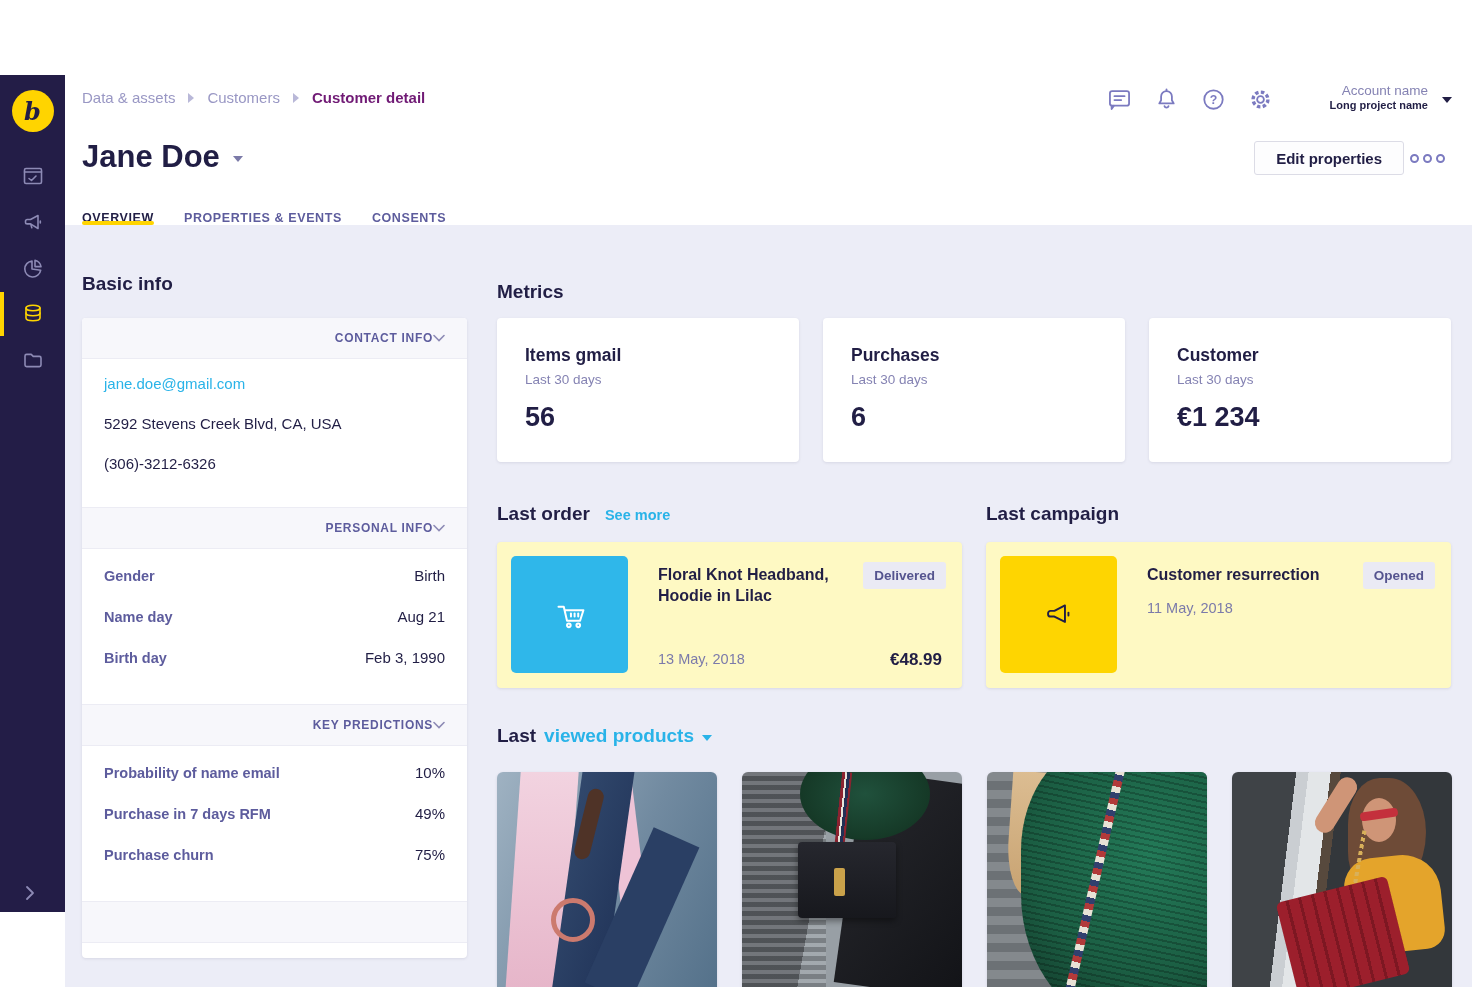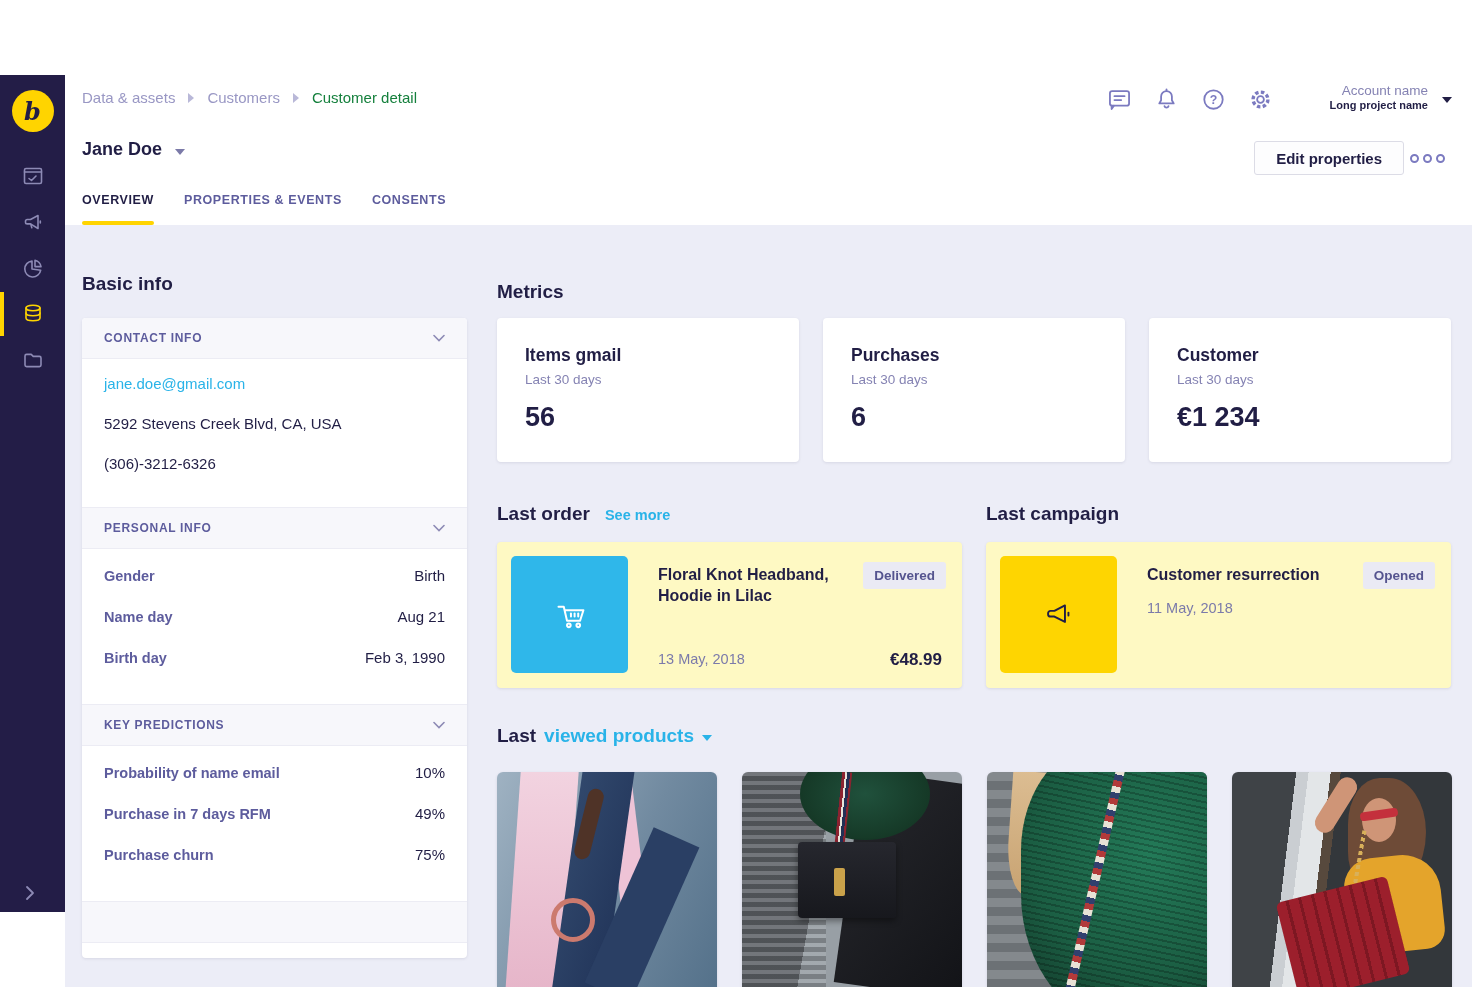--- a/index.html
+++ b/index.html
@@ -18,56 +18,56 @@
   .side-icons { margin-top:32px; display:flex; flex-direction:column; gap:22px; }
   .side-item { position:relative; width:65px; height:24px; display:flex; justify-content:center; align-items:center; cursor:pointer; }
   .side-item.active::before { content:""; position:absolute; left:0; top:-10px; width:4px; height:44px; background:#ffd400; }
   .collapse { position:absolute; left:22px; bottom:10px; }
 
   
   .header { position:absolute; left:65px; top:75px; width:1415px; height:150px; background:#ffffff; }
   .breadcrumb { position:absolute; left:17px; top:14px; display:flex; align-items:center; gap:13px;
                 font-size:15px; color:#9997c4; }
   .crumb { cursor:pointer; }
-  .crumb.active { color:#15803d; font-weight:400; cursor:default; }
+  .crumb.active { color:#701a75; font-weight:700; cursor:default; }
   .crumb-sep { width:0; height:0; border-top:5px solid transparent; border-bottom:5px solid transparent;
                border-left:6px solid #b9b8d8; }
   .header-icons { position:absolute; top:11px; right:206px; display:flex; gap:20px; align-items:center; }
   .hicon { width:27px; height:27px; cursor:pointer; }
   .account { position:absolute; top:8px; right:52px; text-align:right; cursor:pointer; }
   .account-line1 { font-size:13.5px; color:#8583b3; }
   .account-line2 { font-size:11px; font-weight:700; color:#211e45; margin-top:1px; }
   .account-caret { position:absolute; top:22px; right:28px; width:0; height:0;
                    border-left:5px solid transparent; border-right:5px solid transparent; border-top:6px solid #211e45; cursor:pointer; }
   .title-row { position:absolute; left:17px; top:64px; display:flex; align-items:center; gap:13px; }
-  .page-title { font-size:18px; font-weight:700; color:#211e45; margin:0; }
+  .page-title { font-size:31px; font-weight:700; color:#211e45; margin:0; }
   .title-caret { width:0; height:0; border-left:5px solid transparent; border-right:5px solid transparent;
                  border-top:6px solid #7b7aa8; cursor:pointer; margin-top:4px; }
   .edit-btn { position:absolute; top:66px; right:76px; height:34px; padding:8px 21px; font-size:15px; font-weight:700;
               color:#211e45; background:#fdfdfe; border:1px solid #dcdce6; border-radius:3px; cursor:pointer;
               font-family:"Liberation Sans", sans-serif; }
   .dots { position:absolute; top:79px; right:35px; display:flex; gap:4px; cursor:pointer; }
   .dot { width:5px; height:5px; border:2px solid #7b7ac0; border-radius:50%; }
   .tabs { position:absolute; left:17px; bottom:0; display:flex; gap:30px; }
-  .tab { font-size:12.5px; font-weight:700; letter-spacing:.6px; color:#5d5c9d; padding-bottom:18px;
+  .tab { font-size:12.5px; font-weight:700; letter-spacing:.6px; color:#5d5c9d; padding-bottom:0;
          position:relative; cursor:pointer; }
   .tab.active { color:#211e45; }
   .tab.active::after { content:""; position:absolute; left:0; right:0; bottom:0; height:4px; background:#ffd400; border-radius:2px; }
 
   
   .content { position:absolute; left:65px; top:225px; width:1407px; height:786px; background:#ecedf7; overflow:hidden; }
   .h2 { font-size:19px; font-weight:700; color:#211e45; }
 
   
   .left-col { position:absolute; left:17px; top:0; width:385px; }
   .left-col .h2 { position:absolute; left:0; top:48px; }
   .panel { position:absolute; left:0; top:93px; width:385px; height:640px; background:#ffffff; border-radius:4px;
            box-shadow:0 1px 3px rgba(33,30,69,.10); overflow:hidden; }
   .sec-head { height:40px; background:#f7f7fb; border-top:1px solid #ececf4; border-bottom:1px solid #ececf4;
-              display:flex; align-items:center; justify-content:space-between; padding:0 22px;
+              display:flex; align-items:center; justify-content:flex-end; padding:0 22px;
               font-size:12px; font-weight:700; letter-spacing:.7px; color:#5d5c9d; cursor:pointer; }
   .panel > .sec-head:first-child { border-top:none; }
   .contact-list { padding:16px 22px 12px; }
   .contact-line { font-size:15px; color:#211e45; margin:0 0 23px; }
   .email { color:#29b3e8; cursor:pointer; }
   .kv-list { padding:18px 22px 14px; }
   .kv { display:flex; justify-content:space-between; align-items:baseline; margin-bottom:24px; }
   .kv-label { font-size:14.5px; font-weight:700; color:#5d5c9d; }
   .kv-value { font-size:15px; color:#211e45; }
 

